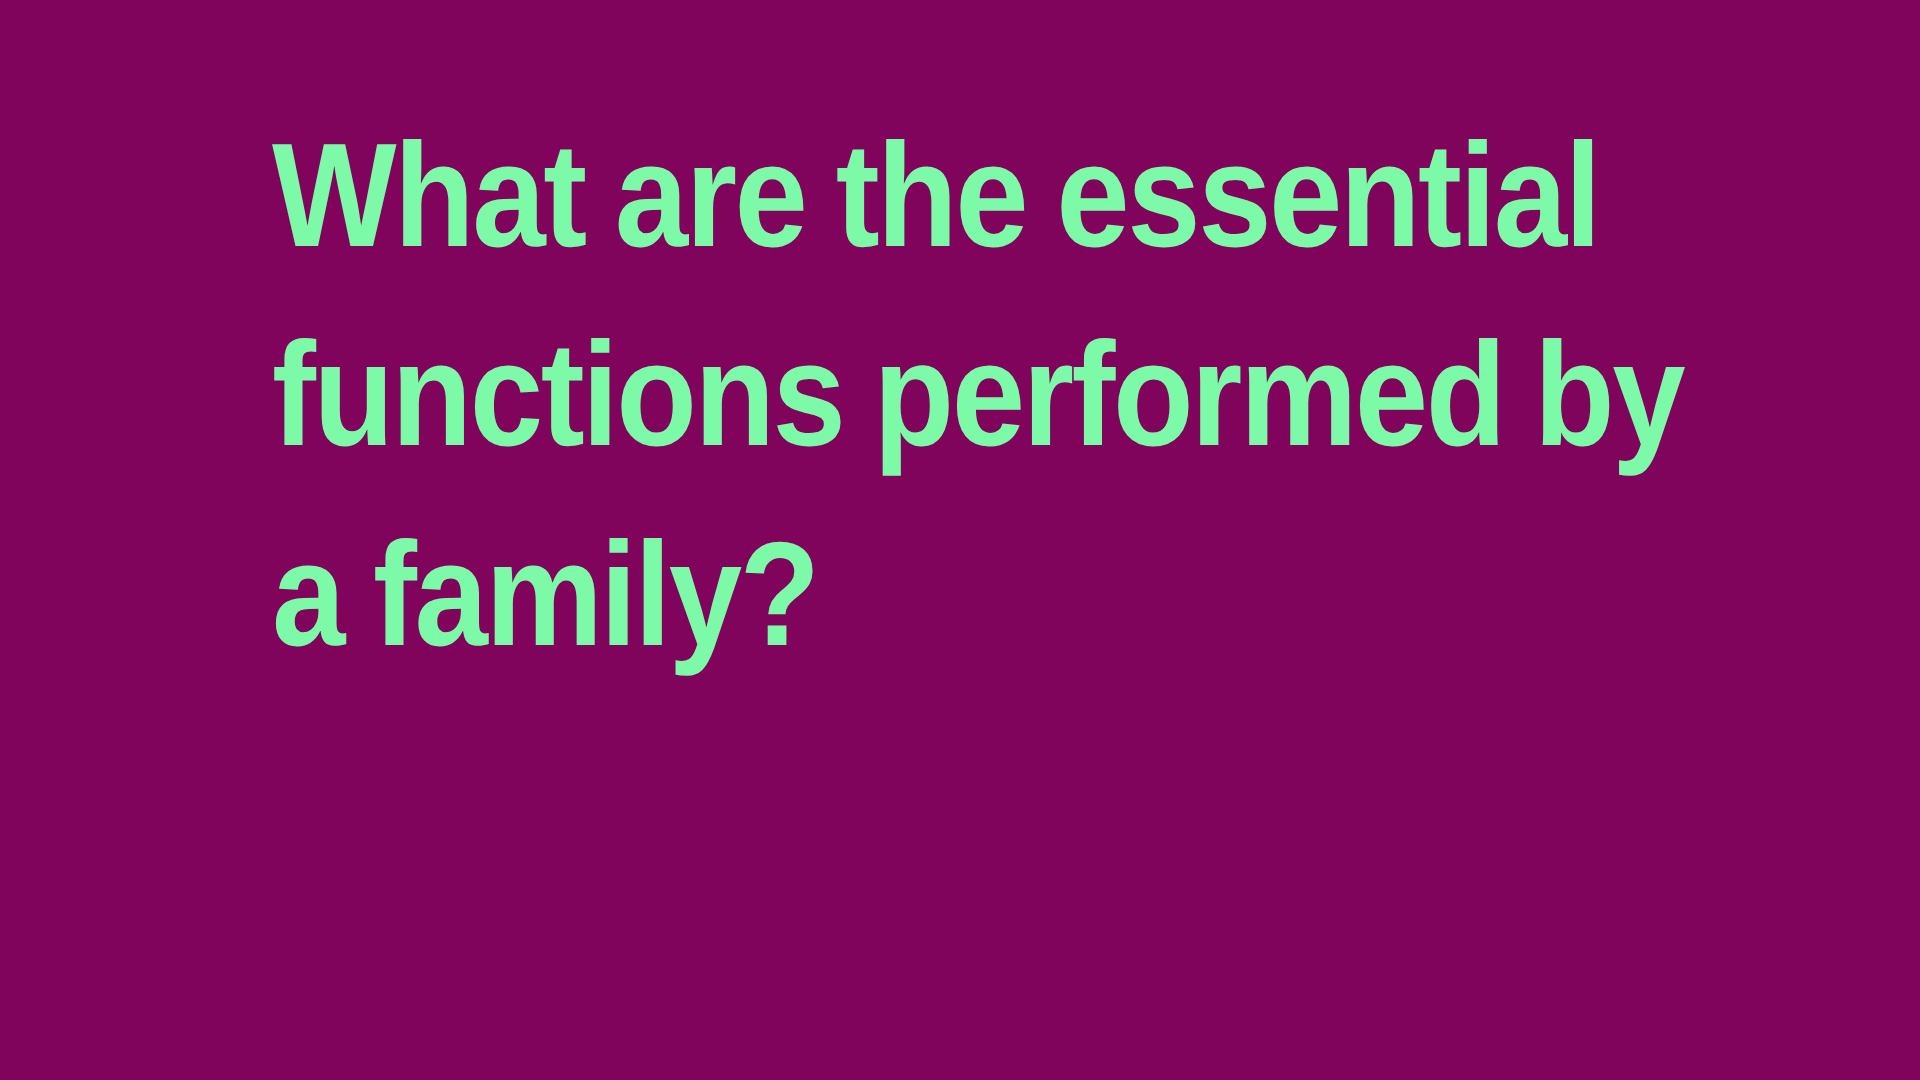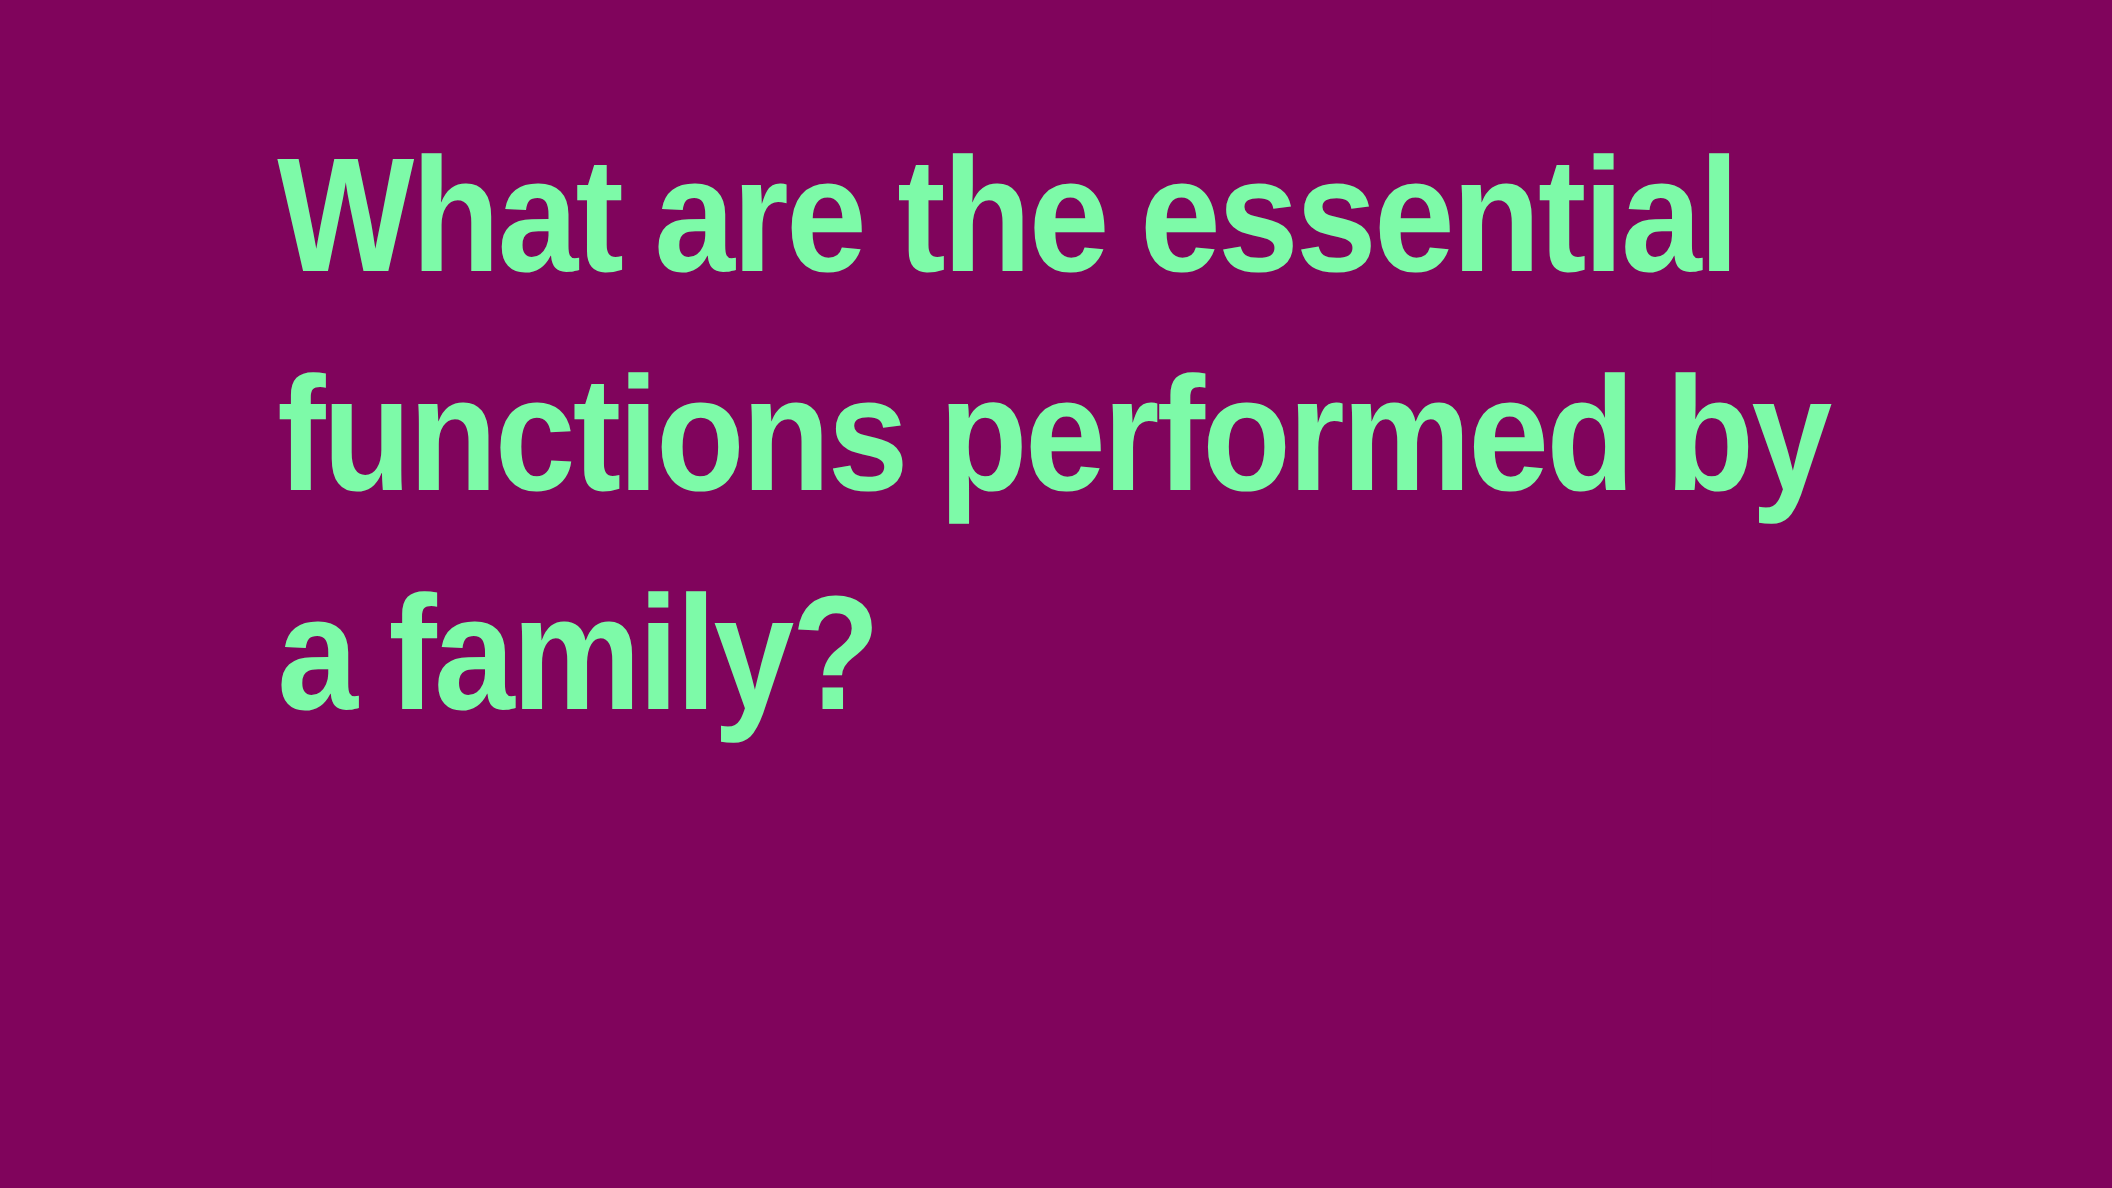--- a/index.html
+++ b/index.html
@@ -17,20 +17,21 @@
   }
 
   .slide {
     position: relative;
     width: 1556px;
     height: 1080px;
     background: #80045c;
     display: flex;
     align-items: flex-start;
     justify-content: flex-start;
+    margin-left: 20px;
   }
 
   .headline-wrap {
     position: absolute;
     left: 252px;
     top: 96px;
     width: 1460px;
   }
 
   .headline {

